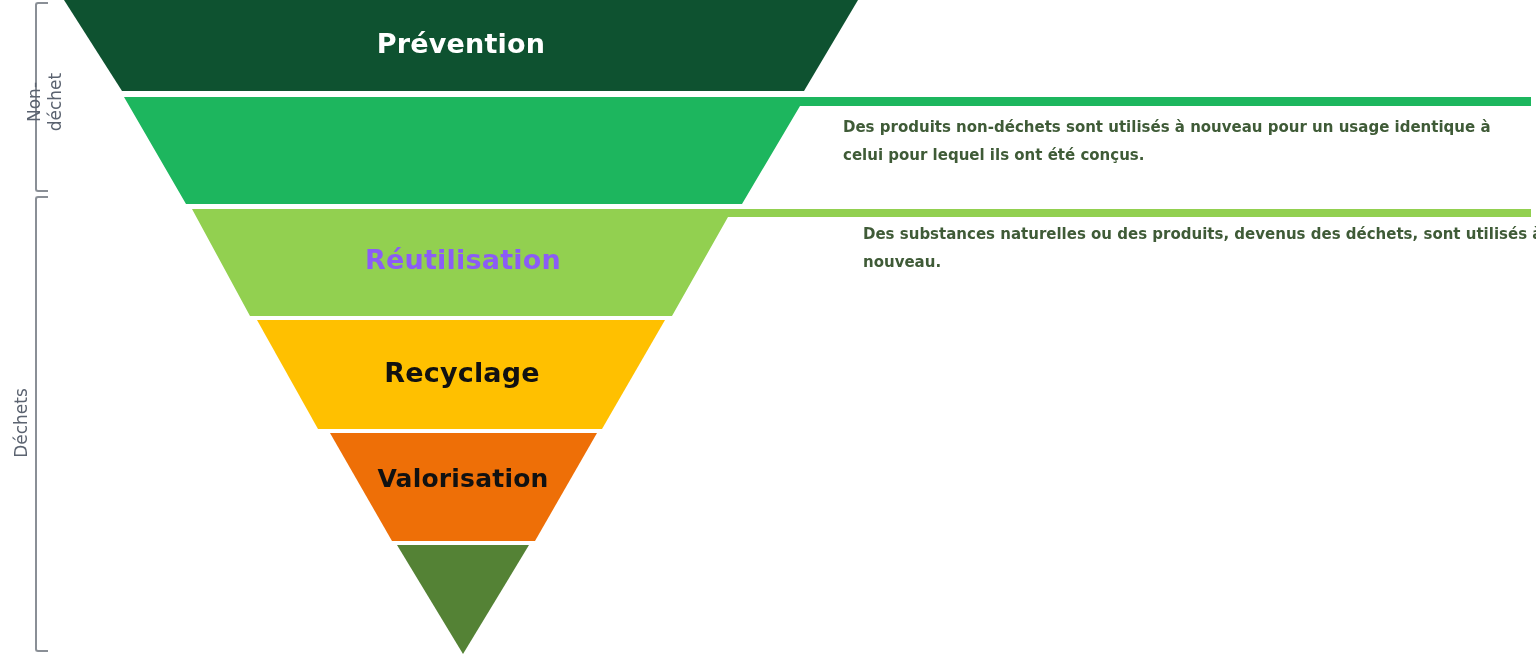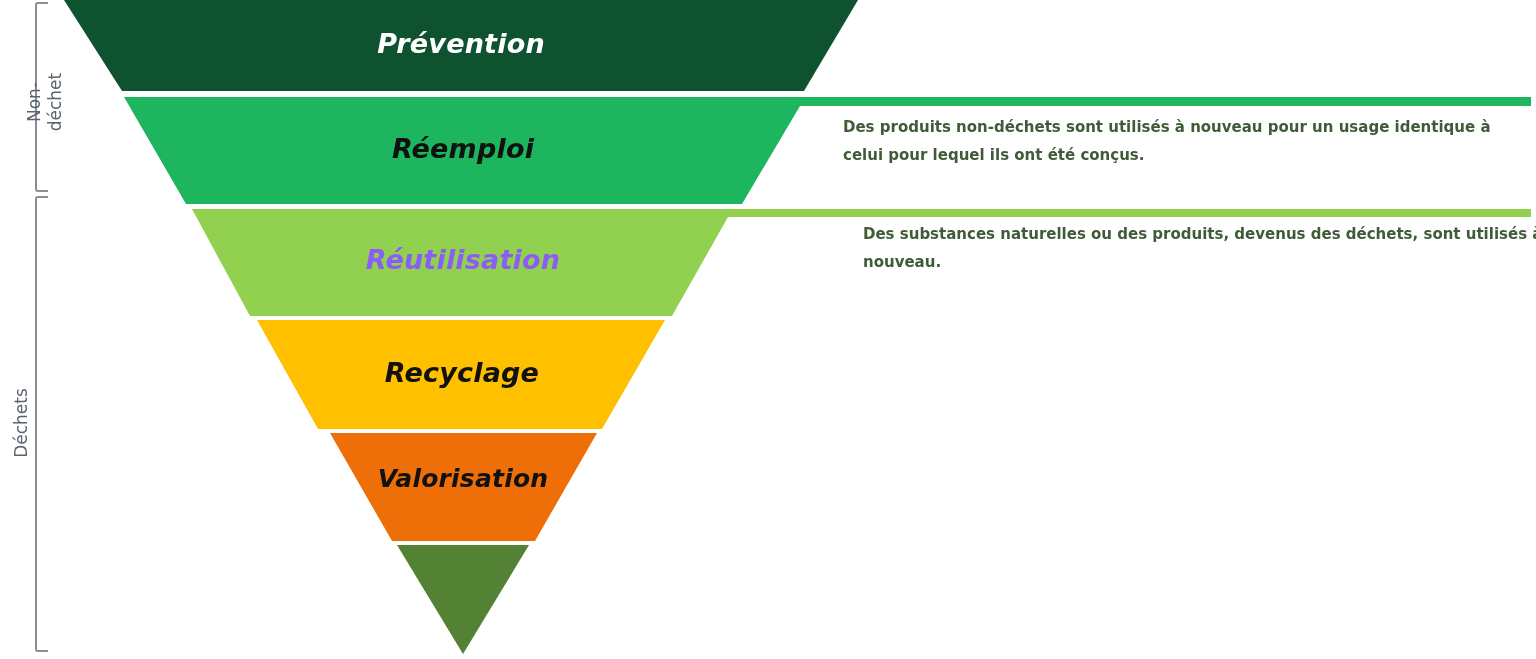--- a/index.html
+++ b/index.html
@@ -1,19 +1,19 @@
 <!DOCTYPE html>
 <html><head>
 <meta charset="utf-8">
 <style>
   html, body { margin:0; padding:0; background:#ffffff; }
   body { width:1536px; height:659px; position:relative; overflow:hidden; font-family:"DejaVu Sans","Liberation Sans",sans-serif; }
   #stage { position:absolute; left:0; top:0; width:1536px; height:659px; }
   svg#funnel { position:absolute; left:0; top:0; }
-  .seg-label { position:absolute; font-family:"DejaVu Sans","Liberation Sans",sans-serif; font-weight:bold; font-size:27px; text-align:left; transform:translateX(-50%); white-space:nowrap; letter-spacing:0.2px;font-style:italic; }
+  .seg-label { position:absolute; font-family:"DejaVu Sans","Liberation Sans",sans-serif; font-weight:bold; font-size:27px; text-align:left; transform:translateX(-50%); white-space:nowrap; letter-spacing:0.2px; }
   .desc { position:absolute; left:843px; width:680px; font-family:"DejaVu Sans","Liberation Sans",sans-serif; font-weight:bold; font-size:15px; line-height:28px; color:#3f5b37; }
   .bracket { position:absolute; border-left:2px solid #8a8f96; border-top:2px solid #8a8f96; border-bottom:2px solid #8a8f96; width:11px; border-radius:3px 0 0 3px; }
   .bracket-label { position:absolute; font-family:"DejaVu Sans","Liberation Sans",sans-serif; font-size:17px; color:#5b6370; transform:rotate(-90deg); transform-origin:center center; text-align:center; line-height:21px; white-space:nowrap; }
 </style>
 </head>
 <body>
 
 <div id="stage">
 
   <svg id="funnel" width="1536" height="659" viewBox="0 0 1536 659">
@@ -25,21 +25,20 @@
     <polygon id="p2" points="192,209 1531,209 1531,217 728,217 672,316 250,316" fill="#92d050"></polygon>
 
     <polygon id="p3" points="257,320 665,320 602,429 318,429" fill="#ffc000"></polygon>
 
     <polygon id="p4" points="330,433 597,433 535,541 392,541" fill="#ee6f07"></polygon>
 
     <polygon id="p5" points="397,545 529,545 463,654" fill="#548235"></polygon>
   </svg>
 
   <div class="seg-label" id="l0" style="left: 461px; top: 28px; color: rgb(255, 255, 255);">Prévention</div>
-  <div class="seg-label" id="l1" style="left: 463px; top: 133px; color: rgb(17, 17, 17);">Réemploi</div>
   <div class="seg-label" id="l2" style="left: 463px; top: 244px; color: #8b5cf6;">Réutilisation</div>
   <div class="seg-label" id="l3" style="left: 462px; top: 357px; color: rgb(17, 17, 17);">Recyclage</div>
   <div class="seg-label" id="l4" style="left: 463px; top: 464px; font-size: 25px; color: rgb(17, 17, 17);">Valorisation</div>
 
   <div class="desc" style="top:113px;">Des produits non-déchets sont utilisés à nouveau pour un usage identique à celui pour lequel ils ont été conçus.</div>
   <div class="desc" style="top:220px;margin-left:20px;">Des substances naturelles ou des produits, devenus des déchets, sont utilisés à nouveau.</div>
 
   <div class="bracket" style="left:35px; top:2px; height:186px;"></div>
   <div class="bracket-label" style="left:-2px; top:80px; width:96px; height:44px;">
     <div>Non-</div>

